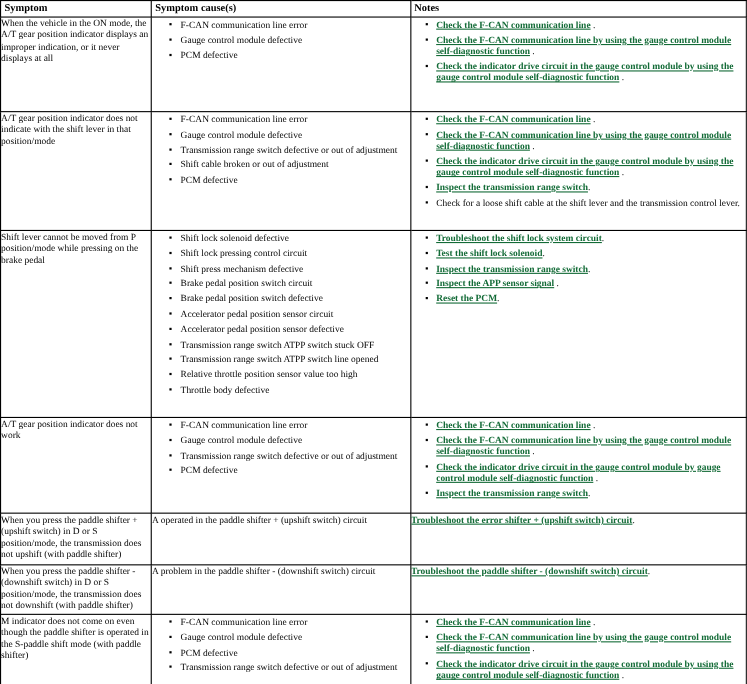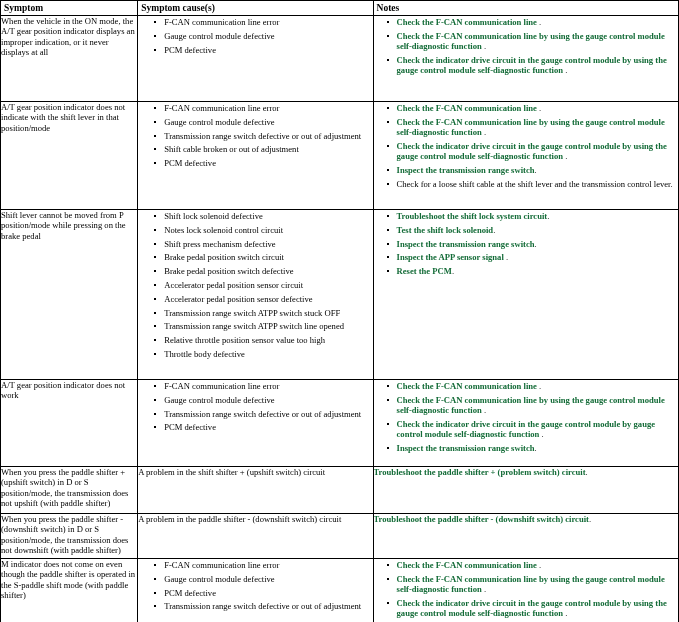--- a/index.html
+++ b/index.html
@@ -87,20 +87,21 @@
     width: 2px;
     height: 2px;
     background: #000;
   }
   ul.blist.notes-list li:before {
     background: #000;
   }
   .lnk {
     color: #136b37;
     font-weight: bold;
+    text-decoration: underline;
   }
   .plain {
     color: #000;
   }
   .dot {
     color: #000;
     font-weight: normal;
     text-decoration: none;
   }
   p.flat {
@@ -169,21 +170,21 @@
             </ul>
           </td>
         </tr>
         <tr style="height: 170px;">
           <td class="sym">
             <span class="symtext">Shift lever cannot be moved from P position/mode while pressing on the brake pedal</span>
           </td>
           <td class="cause pad-left">
             <ul class="blist">
               <li>Shift lock solenoid defective</li>
-              <li>Notes lock solenoid control circuit</li>
+              <li>Shift lock pressing control circuit</li>
               <li>Shift press mechanism defective</li>
               <li>Brake pedal position switch circuit</li>
               <li>Brake pedal position switch defective</li>
               <li>Accelerator pedal position sensor circuit</li>
               <li>Accelerator pedal position sensor defective</li>
               <li>Transmission range switch ATPP switch stuck OFF</li>
               <li>Transmission range switch ATPP switch line opened</li>
               <li>Relative throttle position sensor value too high</li>
               <li>Throttle body defective</li>
             </ul>
@@ -217,24 +218,24 @@
               <li><span class="lnk">Check the indicator drive circuit in the gauge control module by gauge control module self-diagnostic function</span><span class="dot"> .</span></li>
               <li><span class="lnk">Inspect the transmission range switch</span><span class="dot">.</span></li>
             </ul>
           </td>
         </tr>
         <tr style="height: 47px;">
           <td class="sym">
             <span class="symtext">When you press the paddle shifter + (upshift switch) in D or S position/mode, the transmission does not upshift (with paddle shifter)</span>
           </td>
           <td class="cause">
-            <p class="flat">A problem in the shift shifter + (upshift switch) circuit</p>
-          </td>
-          <td class="notes">
-            <p class="flat notes-flat"><span class="lnk">Troubleshoot the paddle shifter + (problem switch) circuit</span><span class="dot">.</span></p>
+            <p class="flat">A operated in the paddle shifter + (upshift switch) circuit</p>
+          </td>
+          <td class="notes">
+            <p class="flat notes-flat"><span class="lnk">Troubleshoot the error shifter + (upshift switch) circuit</span><span class="dot">.</span></p>
           </td>
         </tr>
         <tr style="height: 45px; margin-top: 24px;">
           <td class="sym">
             <span class="symtext">When you press the paddle shifter - (downshift switch) in D or S position/mode, the transmission does not downshift (with paddle shifter)</span>
           </td>
           <td class="cause">
             <p class="flat">A problem in the paddle shifter - (downshift switch) circuit</p>
           </td>
           <td class="notes">

